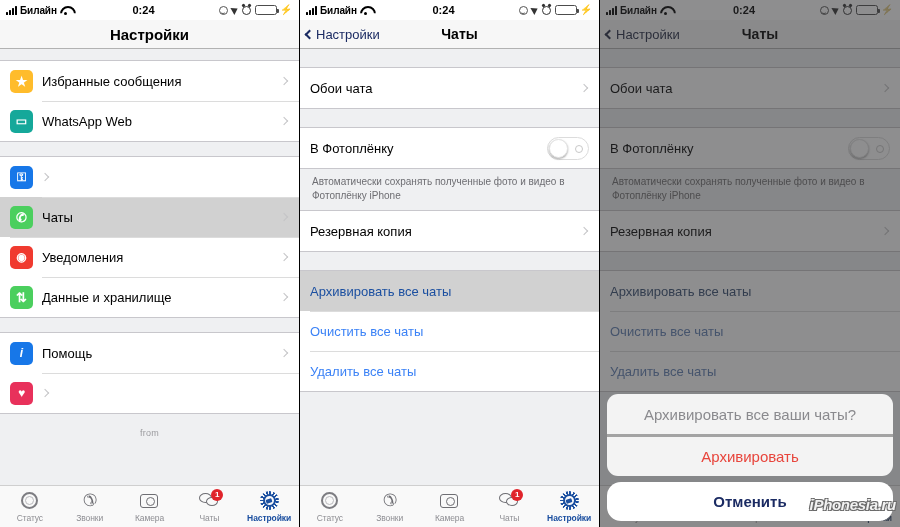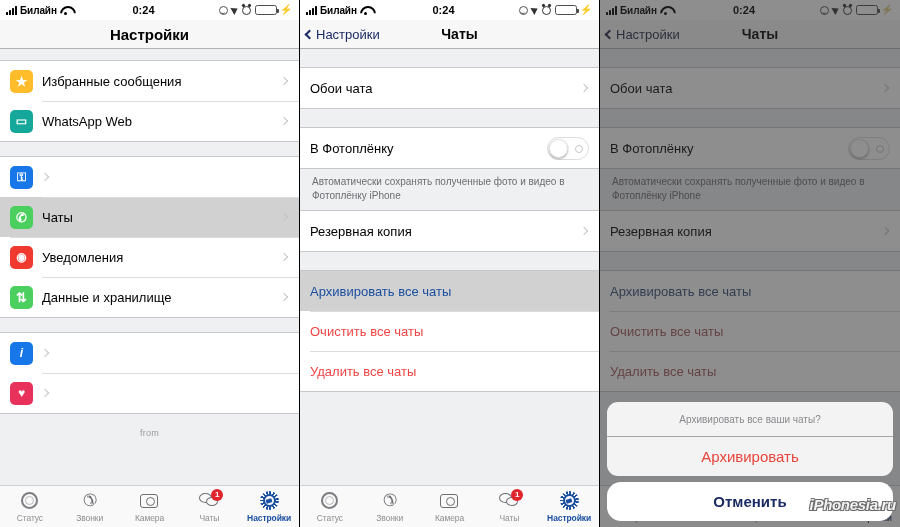--- a/index.html
+++ b/index.html
@@ -98,21 +98,21 @@
   .row.plain + .row.plain::before{ left:10px; }
   .row.pressed{background:#d1d1d1}
   .row.pressed + .row::before{ left:10px; }
   .ic{
     width:23px;height:23px;border-radius:5px;margin-right:9px;flex:0 0 23px;
     display:flex;align-items:center;justify-content:center;color:#fff;
     font-size:13px;font-weight:bold;
   }
   .row-label{font-size:13px;color:#000;flex:1;white-space:nowrap}
   .row-label.blue{color:#1b4fa0}
-  .row-label.red{color:#ef4444}
+  .row-label.red{color:#3b82f6}
   .chev{
     width:6px;height:6px;border-top:1.6px solid #c4c4c6;border-right:1.6px solid #c4c4c6;
     transform:rotate(45deg);flex:0 0 auto;margin-right:2px;
   }
   .footnote{
     font-size:10px;color:#6d6d72;line-height:1.35;
     padding:6px 12px 8px 12px;background:#eff0f2;
   }
 
   
@@ -177,22 +177,22 @@
   
   .dim{position:absolute;inset:0;background:rgba(60,60,62,.45);z-index:10}
   .sheet{
     position:absolute;left:7px;right:7px;bottom:6px;z-index:20;
     display:flex;flex-direction:column;gap:6px;
   }
   .sheet-group{
     background:rgba(249,249,249,.95);border-radius:11px;overflow:hidden;
   }
   .sheet-title{
-    text-align:center;font-size:10px;color:#8a8a8e;
-    padding:11px 26px 10px;border-bottom:1px solid #a3a3a3;line-height:1.3;
+    text-align:center;font-size:15px;color:#8a8a8e;
+    padding:11px 26px 10px;border-bottom:3px solid #a3a3a3;line-height:1.3;
   }
   .sheet-btn{
     text-align:center;font-size:15px;padding:11px 8px;background:transparent;
   }
   .sheet-btn.destructive{color:#e8453c}
   .sheet-btn.cancel{color:#1b2b63;font-weight:bold;background:#fff;border-radius:14px}
 
   
   .watermark{
     position:absolute;right:4px;bottom:14px;z-index:40;
@@ -277,20 +277,21 @@
           <span class="row-label">Данные и хранилище</span>
           <span class="chev"></span>
         </div>
       </div>
 
       <div class="gap"></div>
 
       <div class="group">
         <div class="row">
           <span class="ic" style="background:#1777e8;font-size:12px;font-style:italic">i</span>
+          <span class="row-label">Помощь</span>
           <span class="chev"></span>
         </div>
         <div class="row">
           <span class="ic" style="background:#e8315b;font-size:12px">♥</span>
           <span class="chev"></span>
         </div>
       </div>
 
       <div class="fb">
         <div class="fb-from">from</div>

